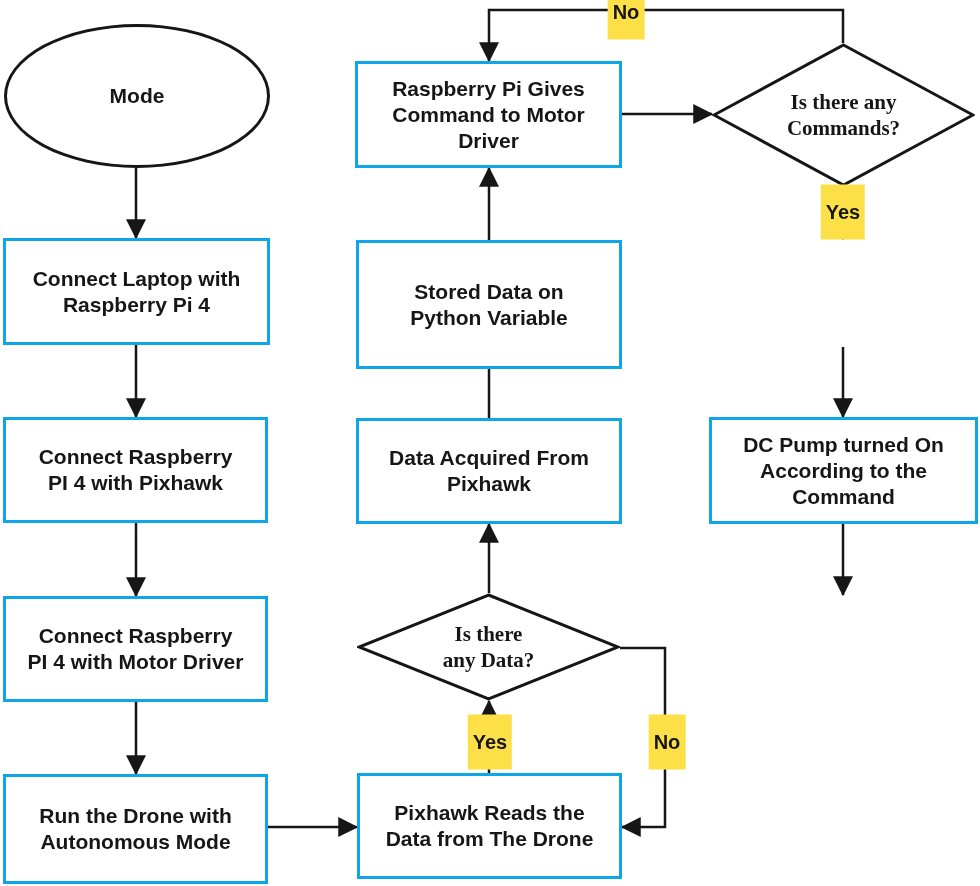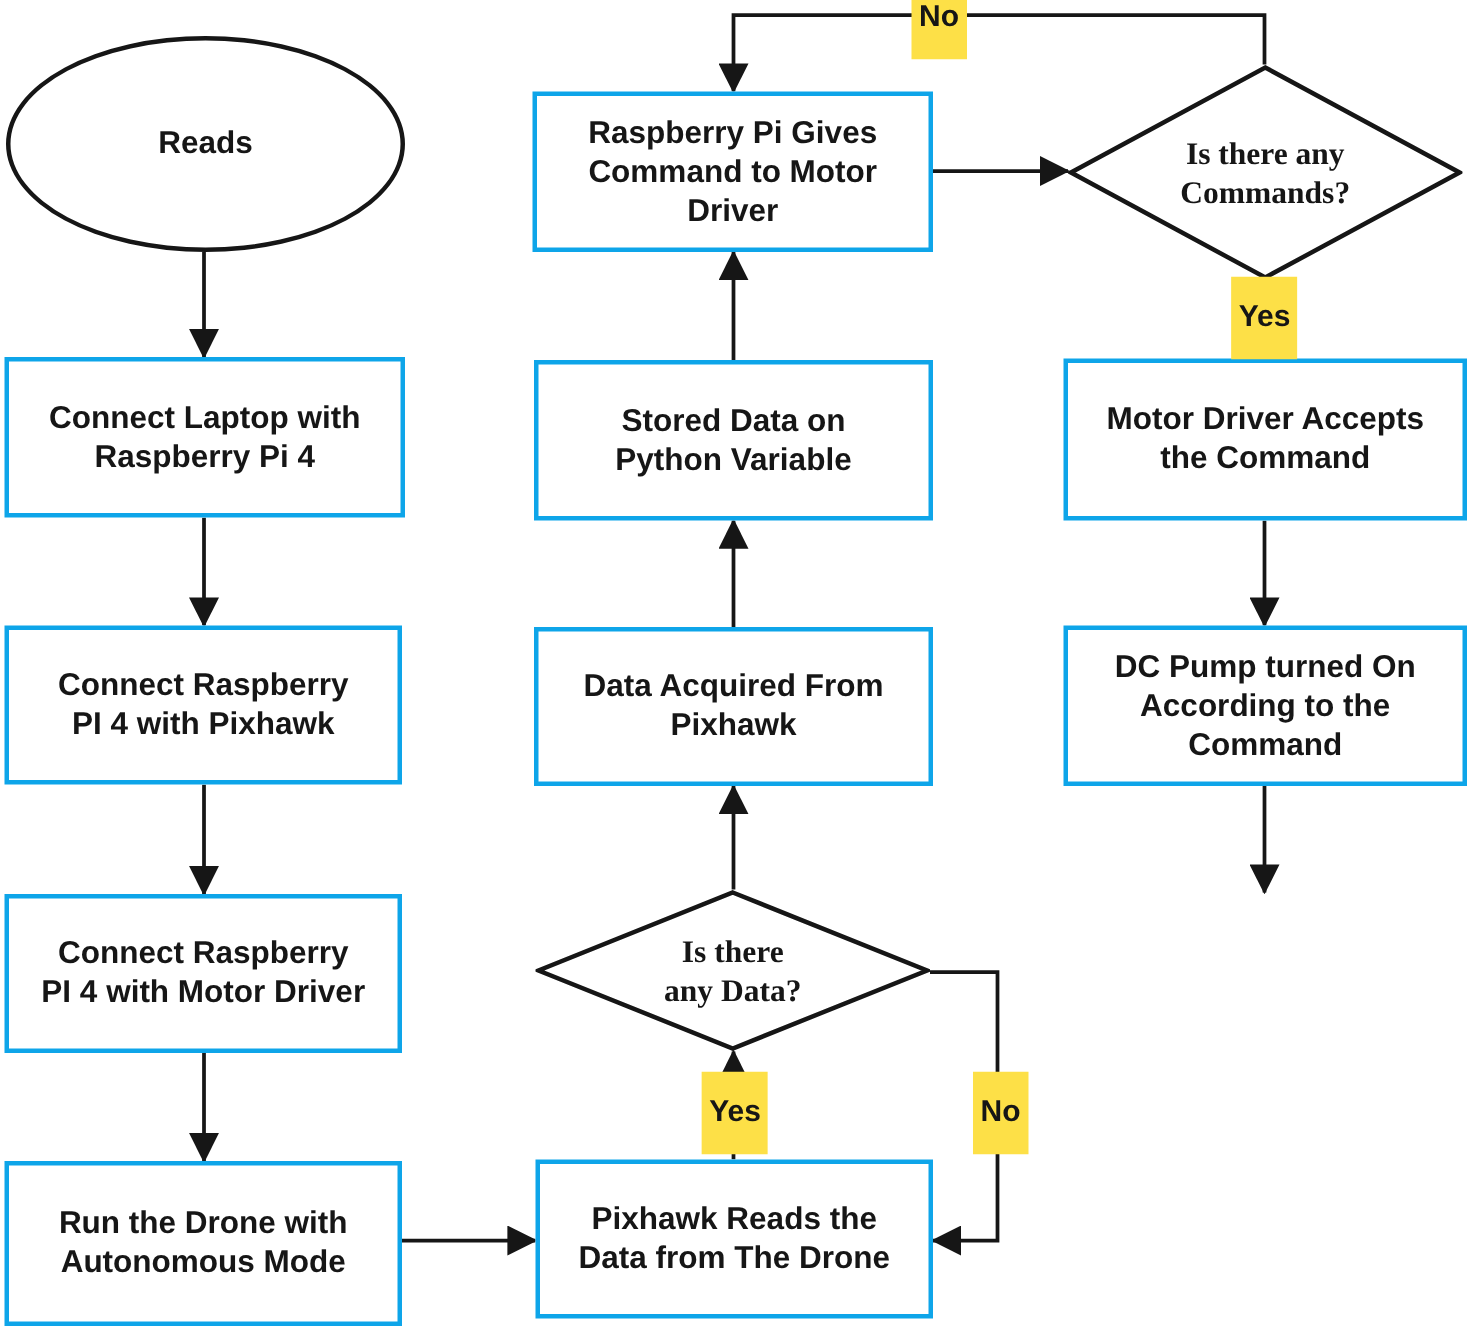--- a/index.html
+++ b/index.html
@@ -47,21 +47,21 @@
     <path class="wire" d="M489,240 L489,168" marker-end="url(#arrow)"></path>
     <path class="wire" d="M622,114 L712,114" marker-end="url(#arrow)"></path>
     <path class="wire" d="M843,187 L843,239" marker-end="url(#arrow)"></path>
     <path class="wire" d="M843,347 L843,417" marker-end="url(#arrow)"></path>
     <path class="wire" d="M843,524 L843,595" marker-end="url(#arrow)"></path>
     <path class="wire" d="M843,43 L843,10 L489,10 L489,61" marker-end="url(#arrow)"></path>
     <path class="wire" d="M620,648 L665,648 L665,827 L622,827" marker-end="url(#arrow)"></path>
   </svg>
 
   <div class="node terminator" style="left:4px;top:24px;width:266px;height:144px">
-    <span class="label">Reads</span>
+    <span class="label">Mode</span>
   </div>
 
   <div class="node process" style="left:3px;top:238px;width:267px;height:107px">
     <span class="label">Connect Laptop with
 Raspberry Pi 4</span>
   </div>
 
   <div class="node process" style="left:3px;top:417px;width:265px;height:106px">
     <span class="label">Connect Raspberry
 PI 4 with Pixhawk</span>
@@ -76,21 +76,21 @@
     <span class="label">Run the Drone with
 Autonomous Mode</span>
   </div>
 
   <div class="node process" style="left:355px;top:61px;width:267px;height:107px">
     <span class="label">Raspberry Pi Gives
 Command to Motor
 Driver</span>
   </div>
 
-  <div class="node process" style="left:356px;top:240px;width:266px;height:107px">
+  <div class="node process" style="left:356px;top:240px;width:266px;height:129px">
     <span class="label">Stored Data on
 Python Variable</span>
   </div>
 
   <div class="node process" style="left:356px;top:418px;width:266px;height:106px">
     <span class="label">Data Acquired From
 Pixhawk</span>
   </div>
 
   <div class="node decision" style="left:357px;top:593px;width:263px;height:108px">
@@ -107,24 +107,20 @@
   </div>
 
   <div class="node decision" style="left:712px;top:43px;width:263px;height:144px">
     <svg class="shape" viewBox="0 0 263 144" preserveAspectRatio="none">
       <polygon points="131.5,2 261,72 131.5,142 2,72"></polygon>
     </svg>
     <span class="label">Is there any
 Commands?</span>
   </div>
 
-  <div class="node process" style="left:709px;top:239px;width:269px;height:108px">
-    <span class="label">Motor Driver Accepts
-the Command</span>
-  </div>
 
   <div class="node process" style="left:709px;top:417px;width:269px;height:107px">
     <span class="label">DC Pump turned On
 According to the
 Command</span>
   </div>
 
 
   <span class="edge-label" style="left:626px;top:12px">No</span>
   <span class="edge-label" style="left:843px;top:212px">Yes</span>

